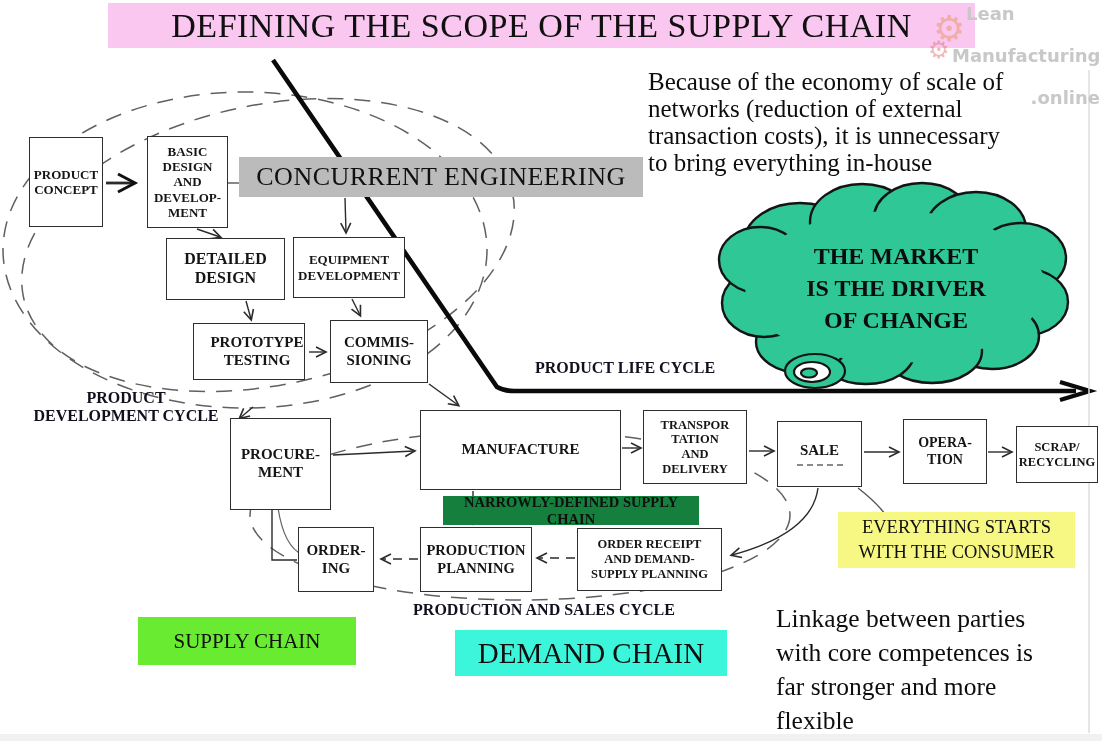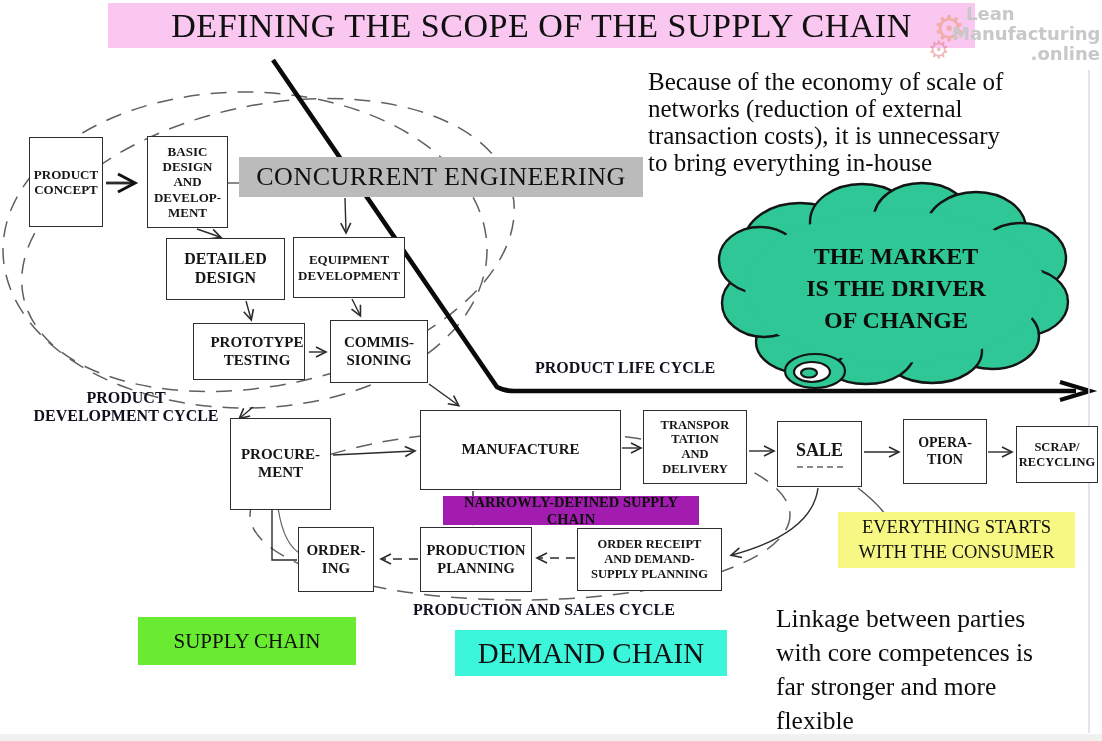--- a/index.html
+++ b/index.html
@@ -11,21 +11,21 @@
        display:flex;align-items:center;justify-content:center;text-align:center;
        font-weight:700;white-space:pre-line;line-height:1.18;color:#151515;box-sizing:border-box;}
   .banner{position:absolute;z-index:2;display:flex;align-items:center;justify-content:center;
           text-align:center;white-space:pre-line;color:#101010;box-sizing:border-box;}
   .cyclbl{position:absolute;z-index:2;font-weight:700;text-align:center;white-space:pre-line;
           line-height:1.15;color:#10101e;}
   .note{position:absolute;z-index:2;white-space:pre-line;color:#0d0d0d;}
   #title-banner{left:108px;top:3px;width:867px;height:45px;background:#FAC7F1;
                 font-size:34px;letter-spacing:.5px;}
   #wm{left:952px;top:4px;width:148px;z-index:3;font-family:"DejaVu Sans",sans-serif;
-      font-weight:700;font-size:18px;line-height:20px;color:#C8C8C8;display:flex;flex-direction:column;}
+      font-weight:700;font-size:18px;line-height:20px;color:#C8C8C8;display:flex;flex-direction:column;gap:22px;}
   #wm .wm3{align-self:flex-end;}
   .gear{position:absolute;z-index:2;font-family:"DejaVu Sans",sans-serif;}
   #cloud-text{left:790px;top:240px;width:212px;z-index:2;text-align:center;font-size:24px;
               line-height:32px;font-weight:600;white-space:pre-line;color:#0c0c0c;}
   #sale-dash{width:46px;border-top:2px dashed #8a8a8a;margin-top:5px;}
 </style>
 </head>
 <body>
 
 <div id="slide">
@@ -121,21 +121,21 @@
   <div class="note" style="left:776px;top:602px;width:345px;font-size:25.5px;line-height:34px;">Linkage between parties
 with core competences is
 far stronger and more
 flexible</div>
 
   <div id="cloud-text" class="abs">THE MARKET
 IS THE DRIVER
 OF CHANGE</div>
 
   <div class="banner" style="left:239px;top:157px;width:404px;height:40px;background:#BBBBBB;font-size:26px;letter-spacing:.5px;">CONCURRENT ENGINEERING</div>
-  <div class="banner" style="left:443px;top:496px;width:256px;height:29px;background:#a21caf;font-size:14.5px;font-weight:700;">NARROWLY-DEFINED SUPPLY CHAIN</div>
+  <div class="banner" style="left:443px;top:496px;width:256px;height:29px;background:#15803d;font-size:14.5px;font-weight:700;">NARROWLY-DEFINED SUPPLY CHAIN</div>
   <div class="banner" style="left:838px;top:512px;width:237px;height:56px;background:#F7F784;font-size:18.5px;line-height:25px;">EVERYTHING STARTS
 WITH THE CONSUMER</div>
   <div class="banner" style="left:138px;top:617px;width:218px;height:48px;background:#69EB31;font-size:21px;">SUPPLY CHAIN</div>
   <div class="banner" style="left:455px;top:630px;width:272px;height:46px;background:#3CF6DC;font-size:29px;">DEMAND CHAIN</div>
 
   <div class="cyclbl" style="left:525px;top:359px;width:200px;font-size:16px;">PRODUCT LIFE CYCLE</div>
   <div class="cyclbl" style="left:22px;top:389px;width:208px;font-size:16px;">PRODUCT
 DEVELOPMENT CYCLE</div>
   <div class="cyclbl" style="left:405px;top:601px;width:278px;font-size:16px;">PRODUCTION AND SALES CYCLE</div>
 
@@ -154,21 +154,21 @@
 TESTING</div>
   <div class="box" style="left:330px;top:320px;width:98px;height:63px;font-size:15px;">COMMIS-
 SIONING</div>
   <div class="box" style="left:230px;top:418px;width:101px;height:92px;font-size:15px;">PROCURE-
 MENT</div>
   <div class="box" style="left:420px;top:410px;width:201px;height:80px;font-size:15px;">MANUFACTURE</div>
   <div class="box" style="left:643px;top:410px;width:104px;height:74px;font-size:12.5px;">TRANSPOR
 TATION
 AND
 DELIVERY</div>
-  <div class="box" style="left:777px;top:421px;width:85px;height:66px;font-size:18px;flex-direction:column;">
+  <div class="box" style="left:777px;top:421px;width:85px;height:66px;font-size:15px;flex-direction:column;">
     <span>SALE</span>
     <i id="sale-dash"></i>
   </div>
   <div class="box" style="left:903px;top:419px;width:84px;height:65px;font-size:14px;">OPERA-
 TION</div>
   <div class="box" style="left:1016px;top:426px;width:82px;height:57px;font-size:12.5px;">SCRAP/
 RECYCLING</div>
   <div class="box" style="left:298px;top:527px;width:76px;height:65px;font-size:15px;">ORDER-
 ING</div>
   <div class="box" style="left:420px;top:527px;width:112px;height:65px;font-size:14.5px;">PRODUCTION

